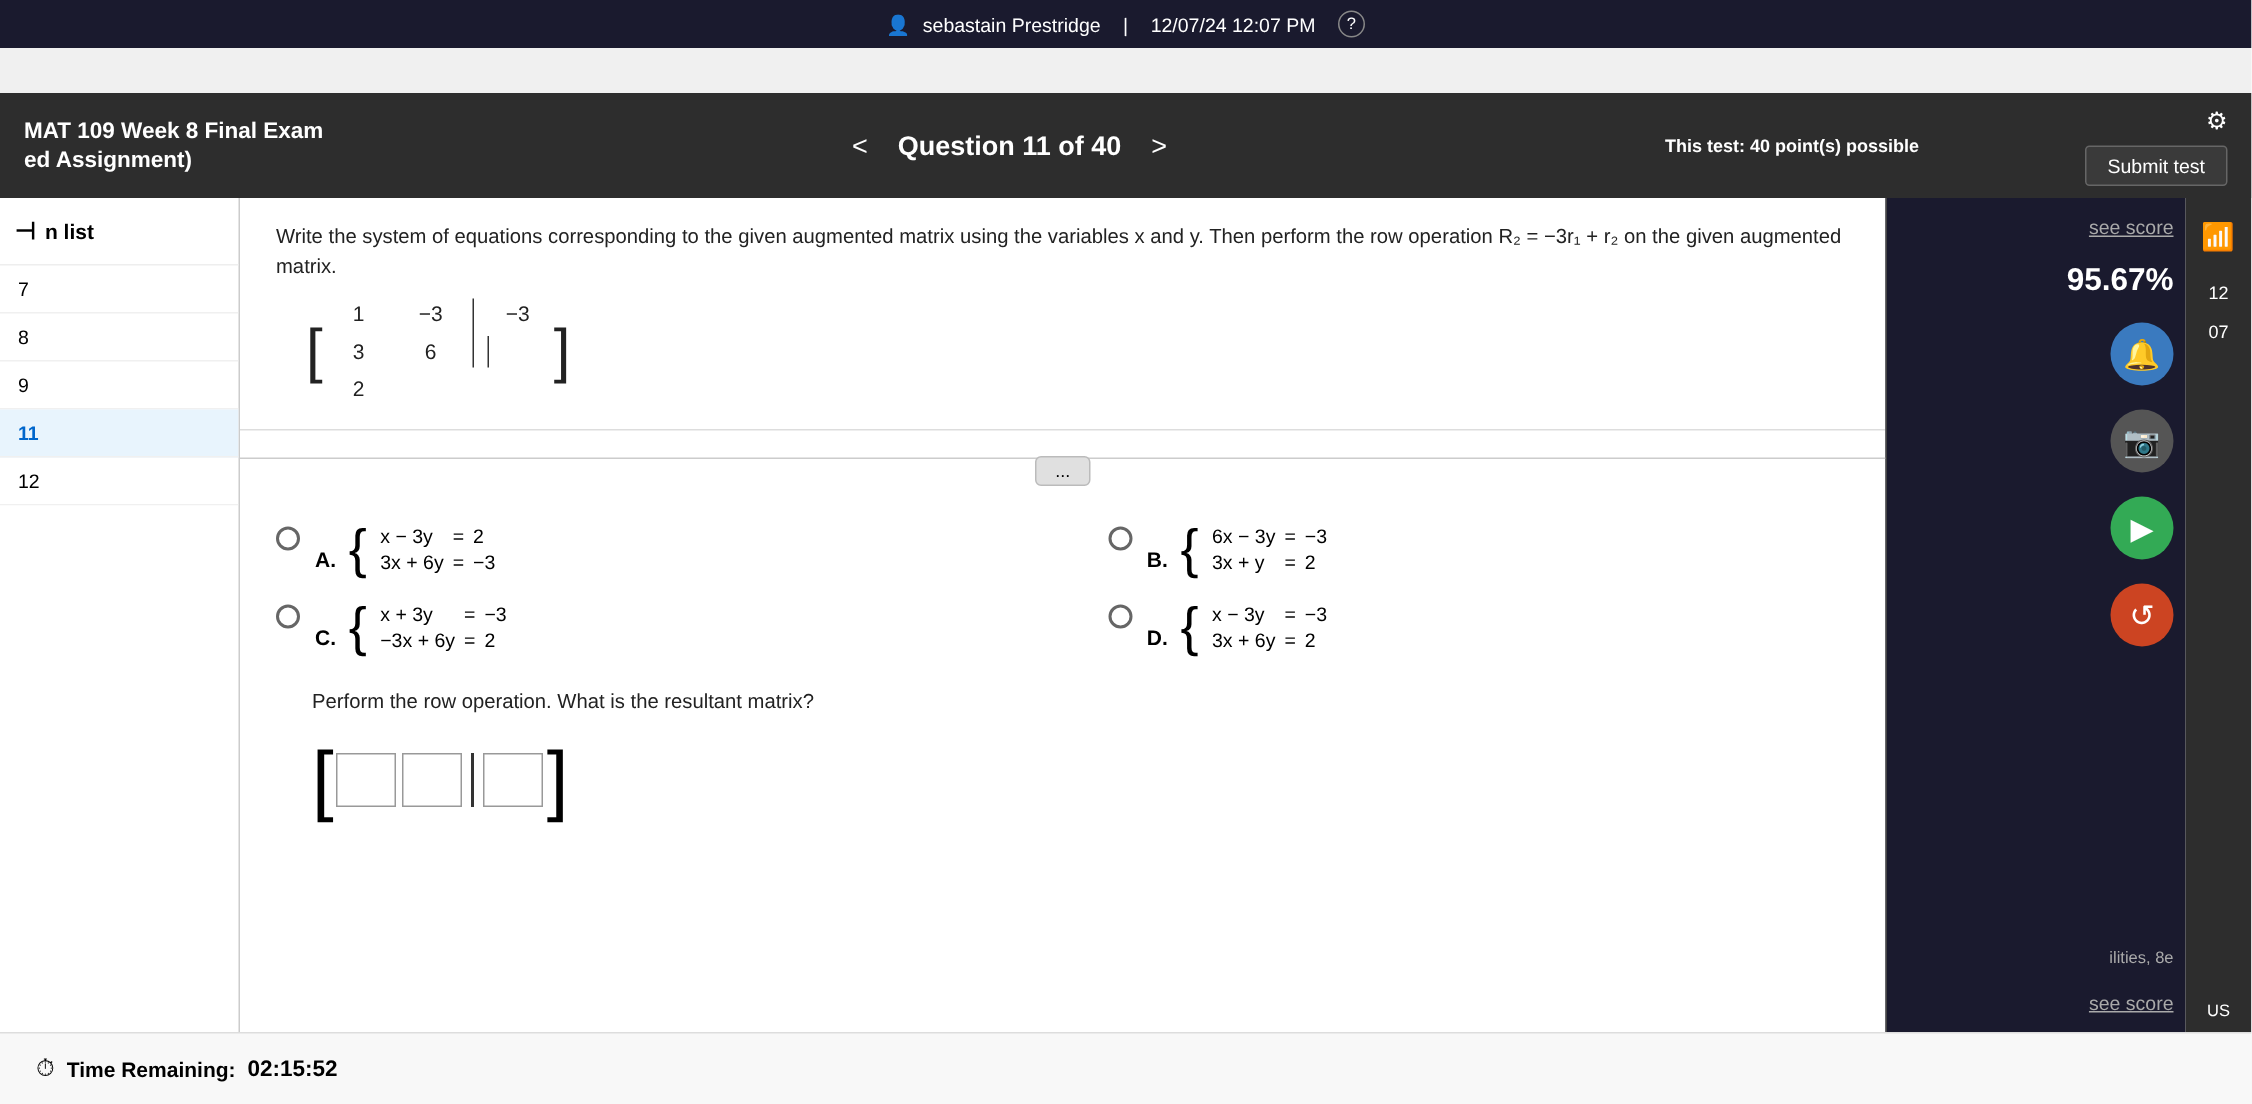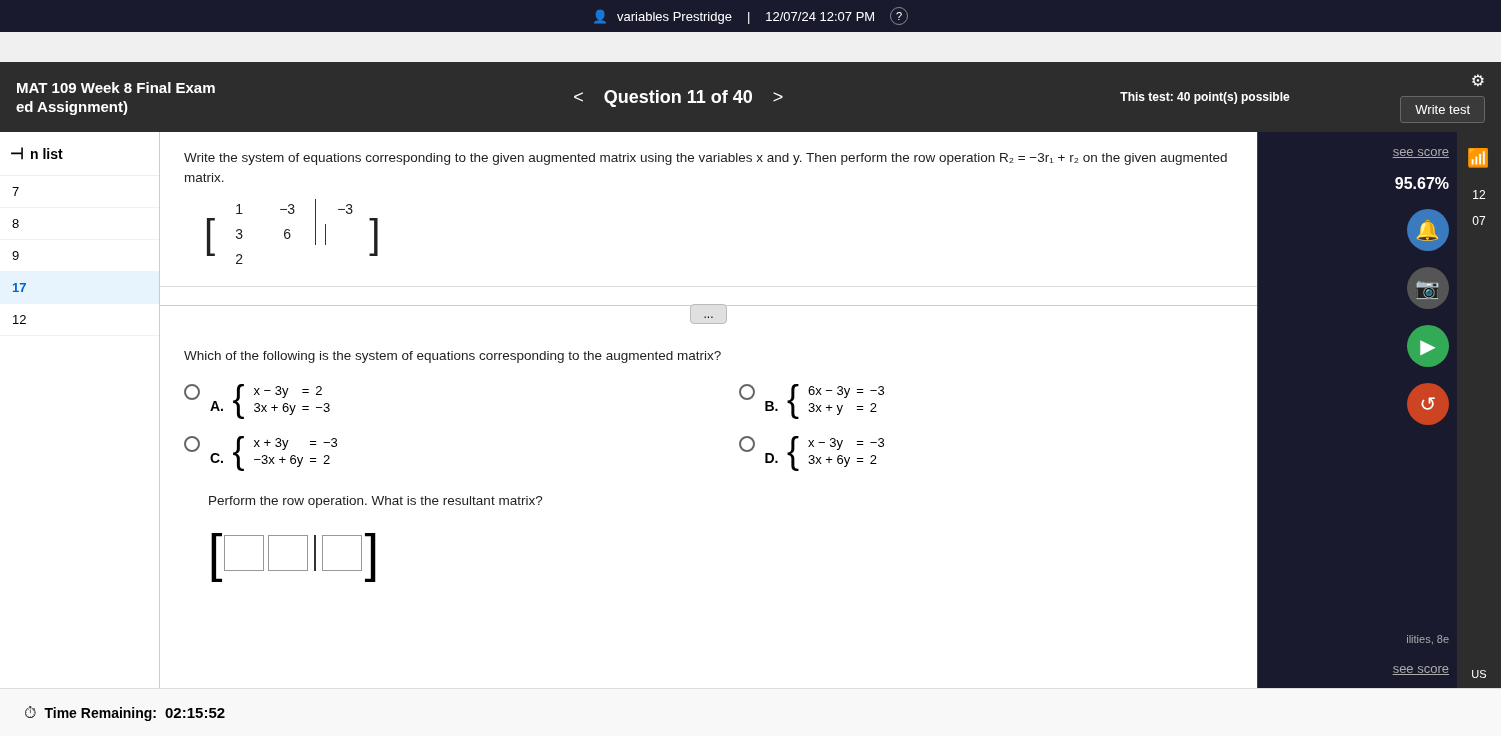--- a/index.html
+++ b/index.html
@@ -302,21 +302,21 @@
     .right-sidebar .see-score-btn {
       color: #aaa;
       font-size: 13px;
       text-decoration: underline;
       cursor: pointer;
       background: none;
       border: none;
     }
     .right-sidebar .score-percent {
       color: white;
-      font-size: 16px;
+      font-size: 21px;
       font-weight: bold;
     }
     .right-sidebar .icon-circle {
       width: 42px;
       height: 42px;
       border-radius: 50%;
       display: flex;
       align-items: center;
       justify-content: center;
       font-size: 20px;
@@ -383,21 +383,21 @@
       cursor: pointer;
       margin-left: 8px;
     }
   </style>
 </head>
 <body>
 
 <div class="top-bar">
   <div class="user-info">
     <span>👤</span>
-    <span>variables Prestridge</span>
+    <span>sebastain Prestridge</span>
   </div>
   <span>|</span>
   <span>12/07/24 12:07 PM</span>
   <span style="border:1px solid #888; border-radius:50%; width:18px; height:18px; display:inline-flex; align-items:center; justify-content:center; font-size:11px; cursor:pointer;">?</span>
 </div>
 
 <div class="header">
   <div class="header-left">
     <div class="course-title">
       <span>MAT 109 Week 8 Final Exam</span><br>
@@ -415,21 +415,21 @@
     <div class="test-info">
       <span>This test:</span>
       <span>40 point(s) possible</span>
     </div>
   </div>
 
   <div class="header-actions">
     <div style="display:flex; align-items:center; gap:6px;">
       <button class="gear-icon-btn">⚙</button>
     </div>
-    <button class="submit-test-btn">Write test</button>
+    <button class="submit-test-btn">Submit test</button>
   </div>
 </div>
 
 <div class="main-layout">
 
   <div class="left-sidebar">
     <div class="sidebar-header">
       <span style="cursor:pointer; font-size:16px;">⊣</span>
       <span>n list</span>
     </div>
@@ -437,21 +437,21 @@
       <div class="q-item">
         <span class="q-num">7</span>
       </div>
       <div class="q-item">
         <span class="q-num">8</span>
       </div>
       <div class="q-item">
         <span class="q-num">9</span>
       </div>
       <div class="q-item active">
-        <span class="q-num">17</span>
+        <span class="q-num">11</span>
       </div>
       <div class="q-item">
         <span class="q-num">12</span>
       </div>
     </div>
   </div>
 
   <div class="content-area">
 
     <div class="question-prompt">
@@ -475,21 +475,20 @@
     </div>
 
     <div style="position:relative; margin: 0; padding: 8px 0;">
       <hr class="separator-line">
       <div style="text-align:center; margin-top:-12px;">
         <button class="expand-btn">...</button>
       </div>
     </div>
 
     <div class="question-body">
-      <p class="sub-question">Which of the following is the system of equations corresponding to the augmented matrix?</p>
 
       <div class="choices-grid">
 
         <div class="choice">
           <div class="radio-btn"></div>
           <div>
             <span class="choice-label">A.</span>
             <div style="display:inline-flex; align-items:center;">
               <span class="eq-brace">{</span>
               <div class="eq-table">

